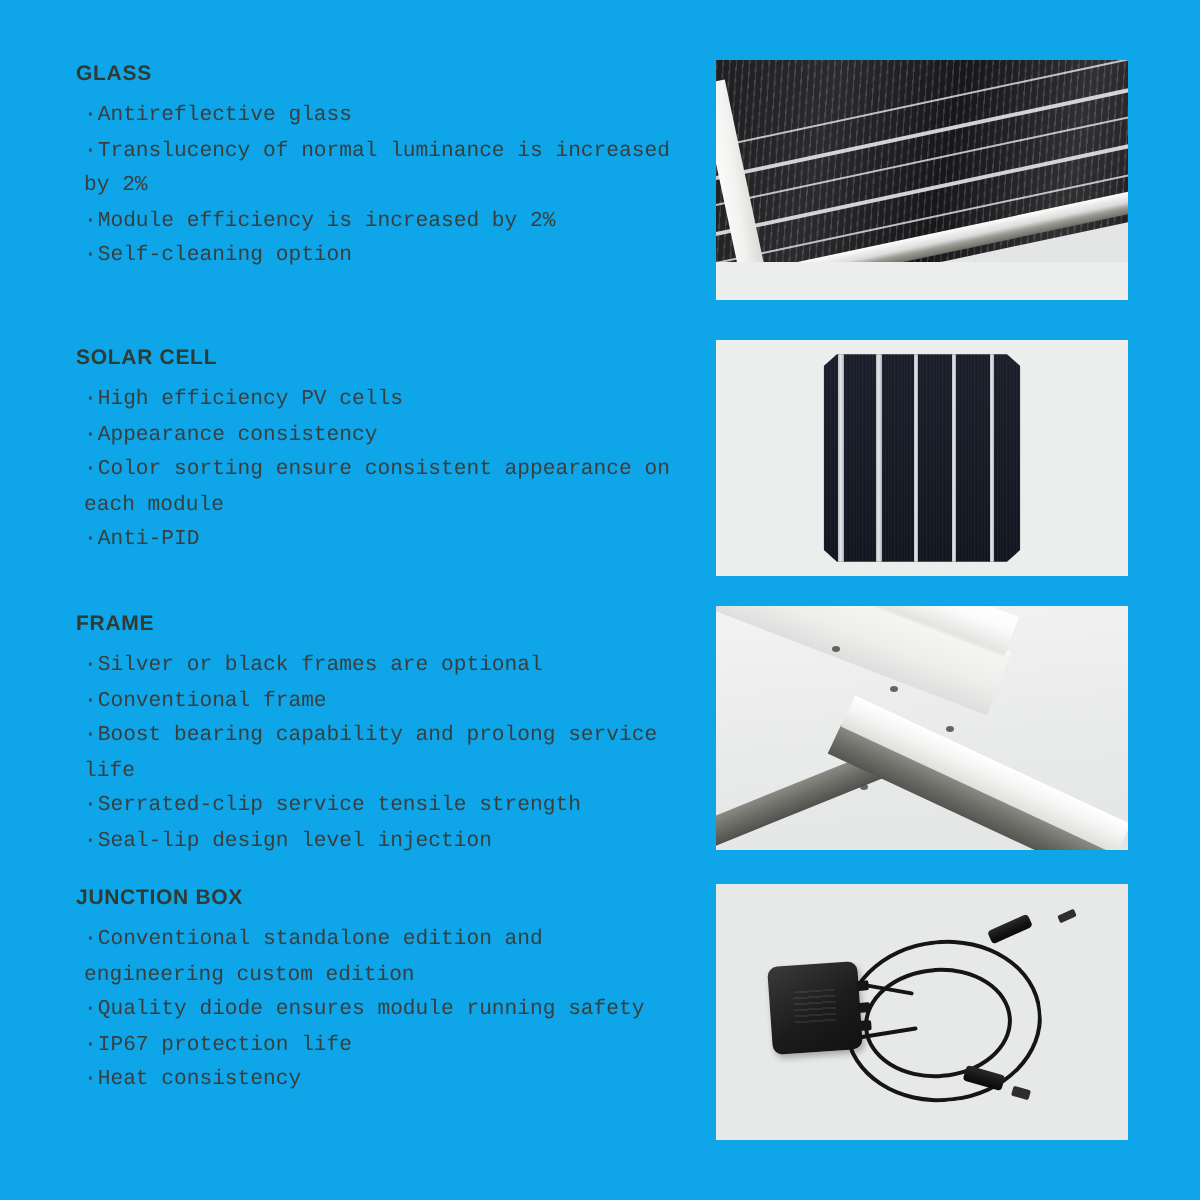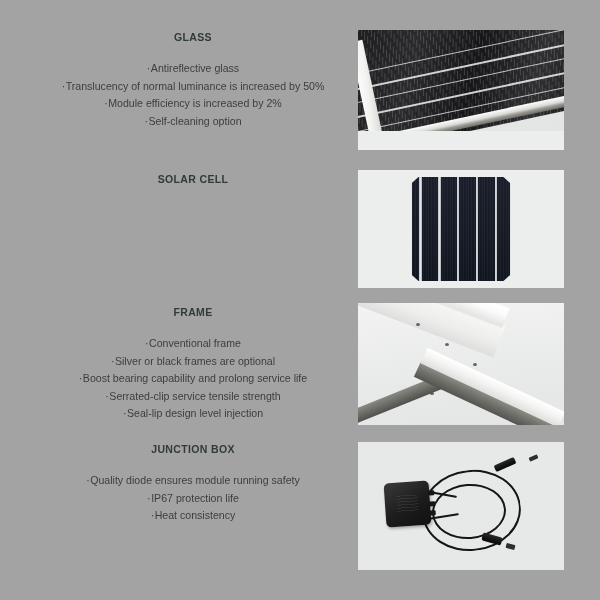--- a/index.html
+++ b/index.html
@@ -12,23 +12,22 @@
     height: 600px;
     overflow: hidden;
     font-family: "Liberation Sans", "DejaVu Sans", sans-serif;
     -webkit-font-smoothing: antialiased;
   }
 
   .spec-sheet {
     position: relative;
     width: 600px;
     height: 600px;
-    background: #a3a3a3;
+    background: #0ea5e9;
     box-sizing: border-box;
-    text-align: center;
   }
 
   .spec-section {
     position: absolute;
     left: 0;
     width: 600px;
   }
 
   .section-text {
     position: absolute;
@@ -42,22 +41,23 @@
     font-weight: bold;
     letter-spacing: 0.35px;
     color: #2f3b33;
     margin: 0 0 6px 0;
     line-height: 14px;
     text-transform: uppercase;
   }
 
   .bullet-list {
     list-style: none;
-    margin: 16px;
+    margin: 4px;
     padding: 0;
+    font-family: Liberation Mono, monospace;
   }
 
   .bullet-item {
     font-size: 10.6px;
     line-height: 17.6px;
     color: #3a3f3c;
     margin: 0;
     padding: 0;
     white-space: pre-wrap;
   }
@@ -307,21 +307,21 @@
 <body>
 
 <div class="spec-sheet">
 
   <div class="spec-section" style="top:30px;">
 
     <div class="section-text">
       <h2 class="section-heading">GLASS</h2>
       <ul class="bullet-list">
         <li class="bullet-item">Antireflective glass</li>
-        <li class="bullet-item">Translucency of normal luminance is increased by 50%</li>
+        <li class="bullet-item">Translucency of normal luminance is increased by 2%</li>
         <li class="bullet-item">Module efficiency is increased by 2%</li>
         <li class="bullet-item">Self-cleaning option</li>
       </ul>
     </div>
 
     <div class="section-figure" style="top:0px;height:120px;">
       <div class="figure-inner fig-glass">
         <div class="glass-panel"></div>
         <div class="glass-busbar" style="top:16%;"></div>
         <div class="glass-busbar" style="top:40%;"></div>
@@ -332,20 +332,26 @@
         <div class="glass-frame-edge"></div>
         <div class="glass-bottom-sheet"></div>
       </div>
     </div>
   </div>
 
   <div class="spec-section" style="top:172px;">
 
     <div class="section-text">
       <h2 class="section-heading">SOLAR CELL</h2>
+      <ul class="bullet-list">
+        <li class="bullet-item">High efficiency PV cells</li>
+        <li class="bullet-item">Appearance consistency</li>
+        <li class="bullet-item">Color sorting ensure consistent appearance on each module</li>
+        <li class="bullet-item">Anti-PID</li>
+      </ul>
     </div>
 
     <div class="section-figure" style="top:-2px;height:118px;">
       <div class="figure-inner fig-cell">
         <div class="cell-body">
           <div class="cell-fingers"></div>
           <div class="cell-busbar" style="left:8%;"></div>
           <div class="cell-busbar" style="left:27%;"></div>
           <div class="cell-busbar" style="left:46%;"></div>
           <div class="cell-busbar" style="left:65%;"></div>
@@ -353,22 +359,22 @@
         </div>
       </div>
     </div>
   </div>
 
   <div class="spec-section" style="top:305px;">
 
     <div class="section-text">
       <h2 class="section-heading">FRAME</h2>
       <ul class="bullet-list">
+        <li class="bullet-item">Silver or black frames are optional</li>
         <li class="bullet-item">Conventional frame</li>
-        <li class="bullet-item">Silver or black frames are optional</li>
         <li class="bullet-item">Boost bearing capability and prolong service life</li>
         <li class="bullet-item">Serrated-clip service tensile strength</li>
         <li class="bullet-item">Seal-lip design level injection</li>
       </ul>
     </div>
 
     <div class="section-figure" style="top:-2px;height:122px;">
       <div class="figure-inner fig-frame">
         <div class="frame-arm-a-face"></div>
         <div class="frame-arm-a"></div>
@@ -381,20 +387,21 @@
         <div class="frame-screw" style="left:35%;top:73%;"></div>
       </div>
     </div>
   </div>
 
   <div class="spec-section" style="top:442px;">
 
     <div class="section-text">
       <h2 class="section-heading">JUNCTION BOX</h2>
       <ul class="bullet-list">
+        <li class="bullet-item">Conventional standalone edition and engineering custom edition</li>
         <li class="bullet-item">Quality diode ensures module running safety</li>
         <li class="bullet-item">IP67 protection life</li>
         <li class="bullet-item">Heat consistency</li>
       </ul>
     </div>
 
     <div class="section-figure" style="top:0px;height:128px;">
       <div class="figure-inner fig-jbox">
 
         <div class="jbox-cable" style="left:31%;top:22%;width:46%;height:60%;border-color:#151515;

